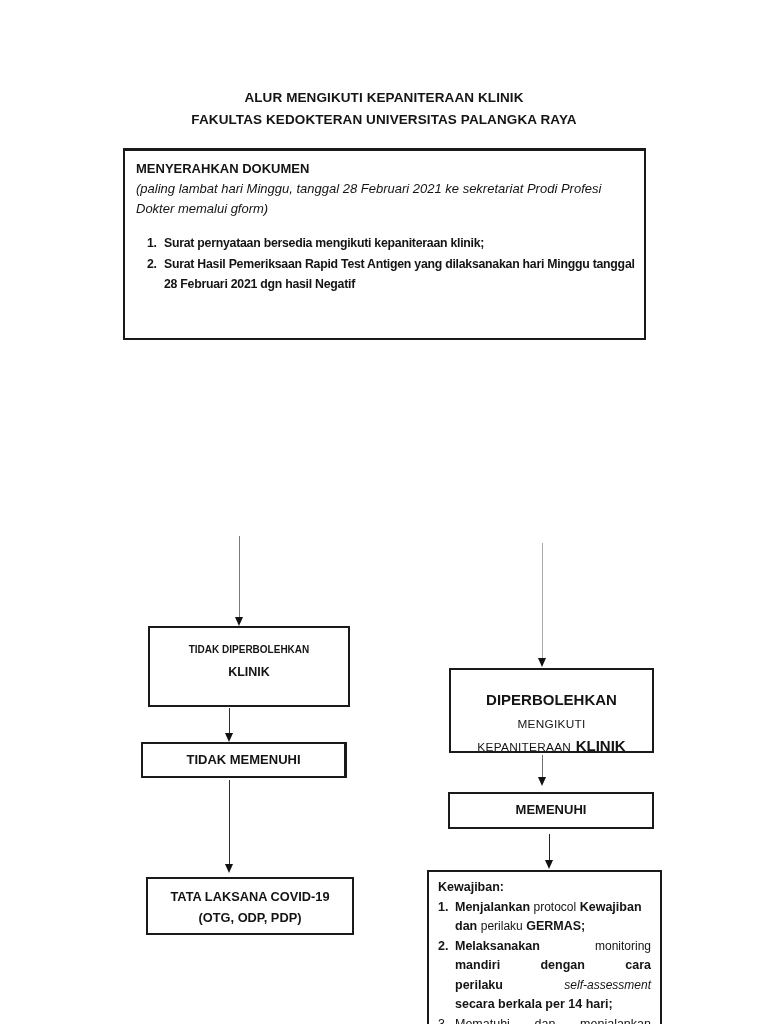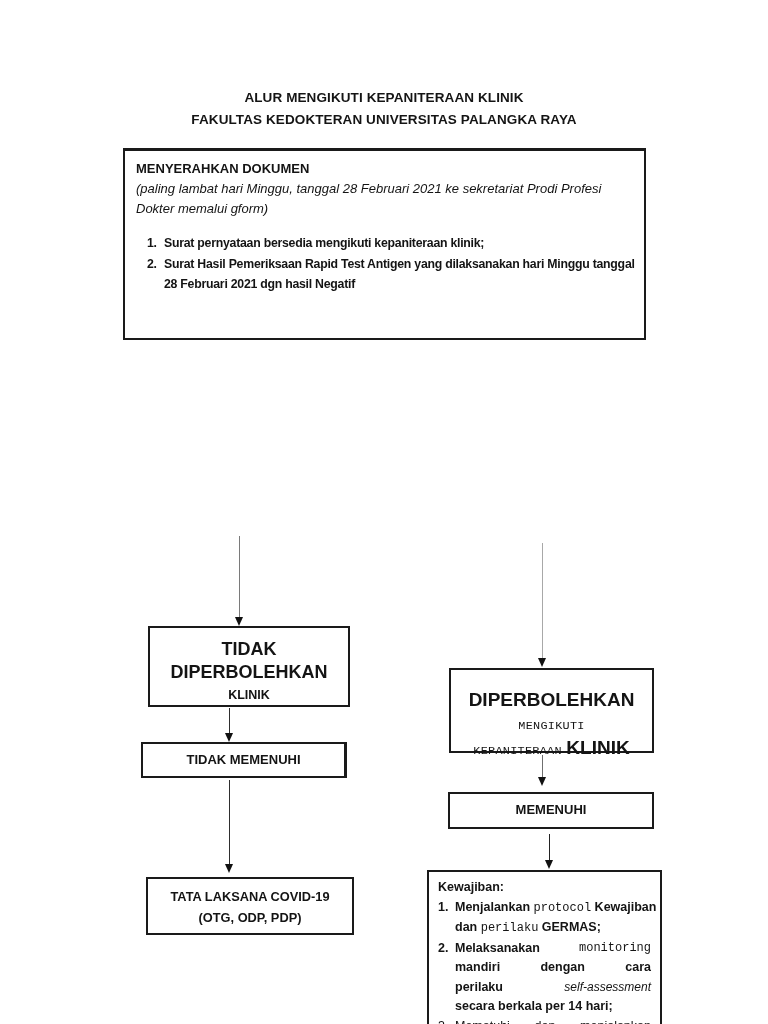--- a/index.html
+++ b/index.html
@@ -20,42 +20,42 @@
   .doc-list{margin-top:14px;margin-left:11px;}
   .doc-li{display:flex;font-weight:700;font-size:12.3px;line-height:20.5px;letter-spacing:-0.25px;}
   .doc-li .num{flex:none;width:17px;}
   .doc-li .txt{flex:1;}
   
   .vl{position:absolute;width:1.4px;}
   .ah{position:absolute;width:0;height:0;border-left:4.5px solid transparent;
     border-right:4.5px solid transparent;border-top:9px solid #111;}
   
   .b-notallowed{left:148px;top:626px;width:202px;height:81px;padding-top:10px;line-height:23px;}
-  .b-notallowed .l1{font-weight:700;font-size:18px;}
+  .b-notallowed .l1{font-weight:700;font-size:10px;}
   .b-notallowed .l2{font-weight:400;font-size:11.8px;letter-spacing:0.4px;}
   .b-notallowed .l3{font-weight:700;font-size:12.5px;}
   .b-notfulfilled{left:141px;top:742px;width:206px;height:36px;line-height:31px;font-weight:700;font-size:13px;border-right-width:3px;}
   .b-covid{left:146px;top:877px;width:208px;height:58px;padding-top:7px;line-height:21px;font-weight:700;font-size:12.8px;}
   
   .b-allowed{left:449px;top:668px;width:205px;height:85px;padding-top:19px;line-height:22.5px;border-width:2.5px;}
-  .b-allowed .bd{font-weight:700;font-size:19px;}
+  .b-allowed .bd{font-weight:700;font-size:15px;}
   .b-allowed .lt{font-weight:400;font-size:11.8px;letter-spacing:0.3px;}
   .b-fulfilled{left:448px;top:792px;width:206px;height:37px;line-height:32px;font-weight:700;font-size:13px;}
   
   .kewajiban{position:absolute;box-sizing:border-box;left:427px;top:870px;width:235px;height:158px;
     border:2px solid #1a1a1a;padding:6px 9px 0 9px;text-align:left;font-size:12.5px;line-height:19.5px;}
   .kw-head{font-weight:700;}
   .kw-item{display:flex;}
   .kw-item .num{flex:none;width:17px;font-weight:700;}
   .kw-item.rg .num{font-weight:400;}
   .kw-text{flex:1;min-width:0;}
   .kw-line{white-space:nowrap;}
   .spread{display:flex;justify-content:space-between;white-space:normal;}
   .b{font-weight:700;}
-  .lt{font-weight:400;font-size:12px;font-family:Liberation Mono, monospace;}
+  .lt{font-weight:400;font-size:12px;}
   .it{font-style:italic;font-weight:400;font-size:12px;}
   .rg{font-weight:400;}
 </style>
 </head>
 <body>
 
 <div class="page">
 
   <header class="title">
     <div>ALUR MENGIKUTI KEPANITERAAN KLINIK</div>

